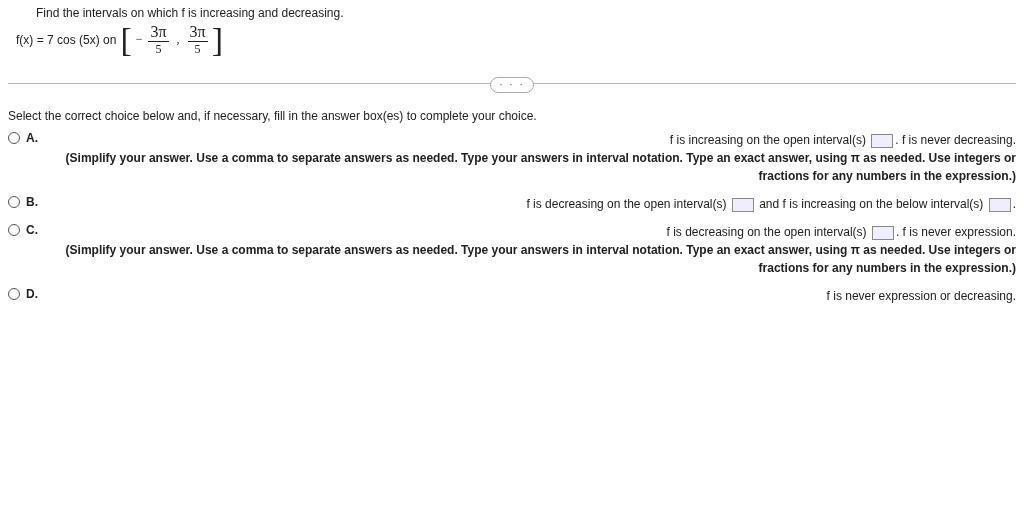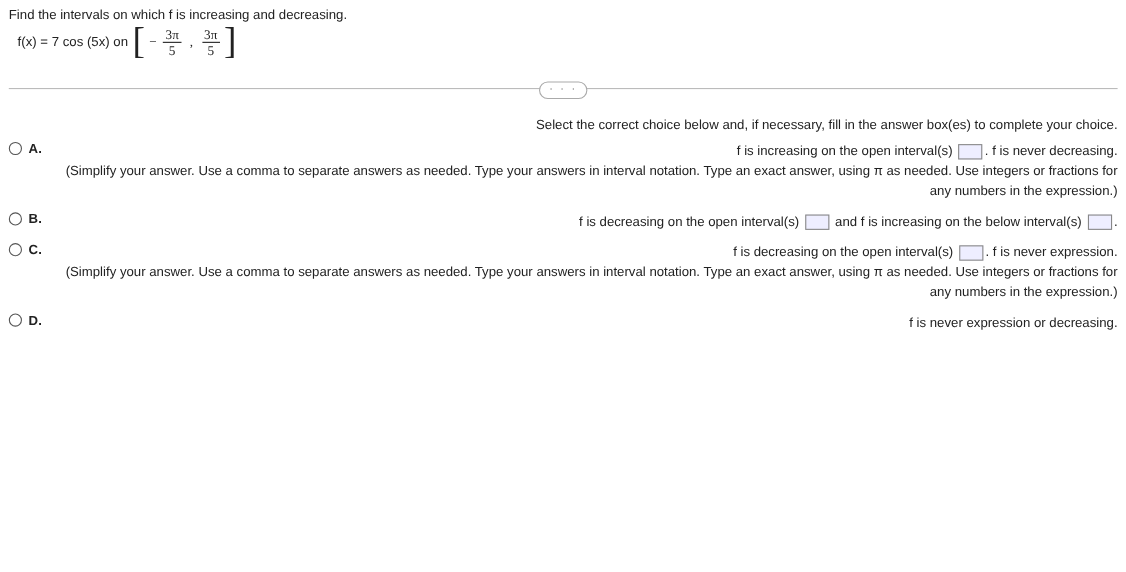--- a/index.html
+++ b/index.html
@@ -1,37 +1,37 @@
 <!DOCTYPE html>
 <html><head>
   <meta charset="utf-8">
   <style>
     * { box-sizing: border-box; margin: 0; padding: 0; }
     body { font-family: Arial, Helvetica, sans-serif; font-size: 12px; color: #222; background: #fff; padding: 4px 8px; width: 1024px; }
     .question { padding: 2px 0 10px 0; }
-    .q-line1 { margin-bottom: 4px; }
+    .q-line1 { margin-bottom: 4px; margin-left: 28px; }
     .formula-row { display: flex; align-items: center; gap: 4px; margin-left: 8px; }
     .bracket { font-size: 34px; line-height: 28px; font-weight: 100; font-family: "Times New Roman", serif; }
     .frac-pair { display: flex; align-items: center; gap: 6px; font-family: "Times New Roman", serif; }
     .frac { display: inline-flex; flex-direction: column; align-items: center; line-height: 1; }
-    .frac .num { border-bottom: 1px solid #222; padding: 0 2px 1px 2px; font-size: 12px; }
+    .frac .num { border-bottom: 1px solid #222; padding: 0 2px 1px 2px; font-size: 16px; }
     .frac .den { padding-top: 1px; font-size: 12px; }
     .neg { font-family: "Times New Roman", serif; margin-right: 2px; }
     .comma { align-self: center; padding: 0 2px; }
     hr.sep { border: none; border-top: 1px solid #bbb; margin: 18px 0 2px 0; }
     .dots-wrap { display:flex; justify-content:center; margin-top:-9px; }
     .dots { background:#fff; border:1px solid #aaa; border-radius:10px; padding:0 8px; font-size:10px; letter-spacing:2px; color:#555; line-height:14px; }
-    .prompt { margin: 16px 0 8px 0; text-align: right; }
+    .prompt { margin: 16px 0 8px 0; }
     .choices { display:flex; flex-direction:column; gap:10px; }
     .choice { display:flex; align-items:flex-start; gap:6px; }
     .radio { width:12px; height:12px; border:1px solid #555; border-radius:50%; flex-shrink:0; margin-top:1px; background:#fff; }
     .letter { font-weight:bold; width:16px; flex-shrink:0; }
     .ctext { flex:1; line-height:1.5;text-align:right; }
     .answer-box { display:inline-block; width:22px; height:14px; border:1px solid #888; background:#eef; vertical-align:middle; margin:0 2px; }
-    .hint { display:block; }
+    .hint { display:block;font-weight:bold; }
   </style>
 </head>
 <body>
 
 <div class="question">
   <div class="q-line1">Find the intervals on which f is increasing and decreasing.</div>
   <div class="formula-row">
     <span>f(x) = 7 cos (5x) on</span>
     <span class="bracket">[</span>
     <span class="neg">−</span>

